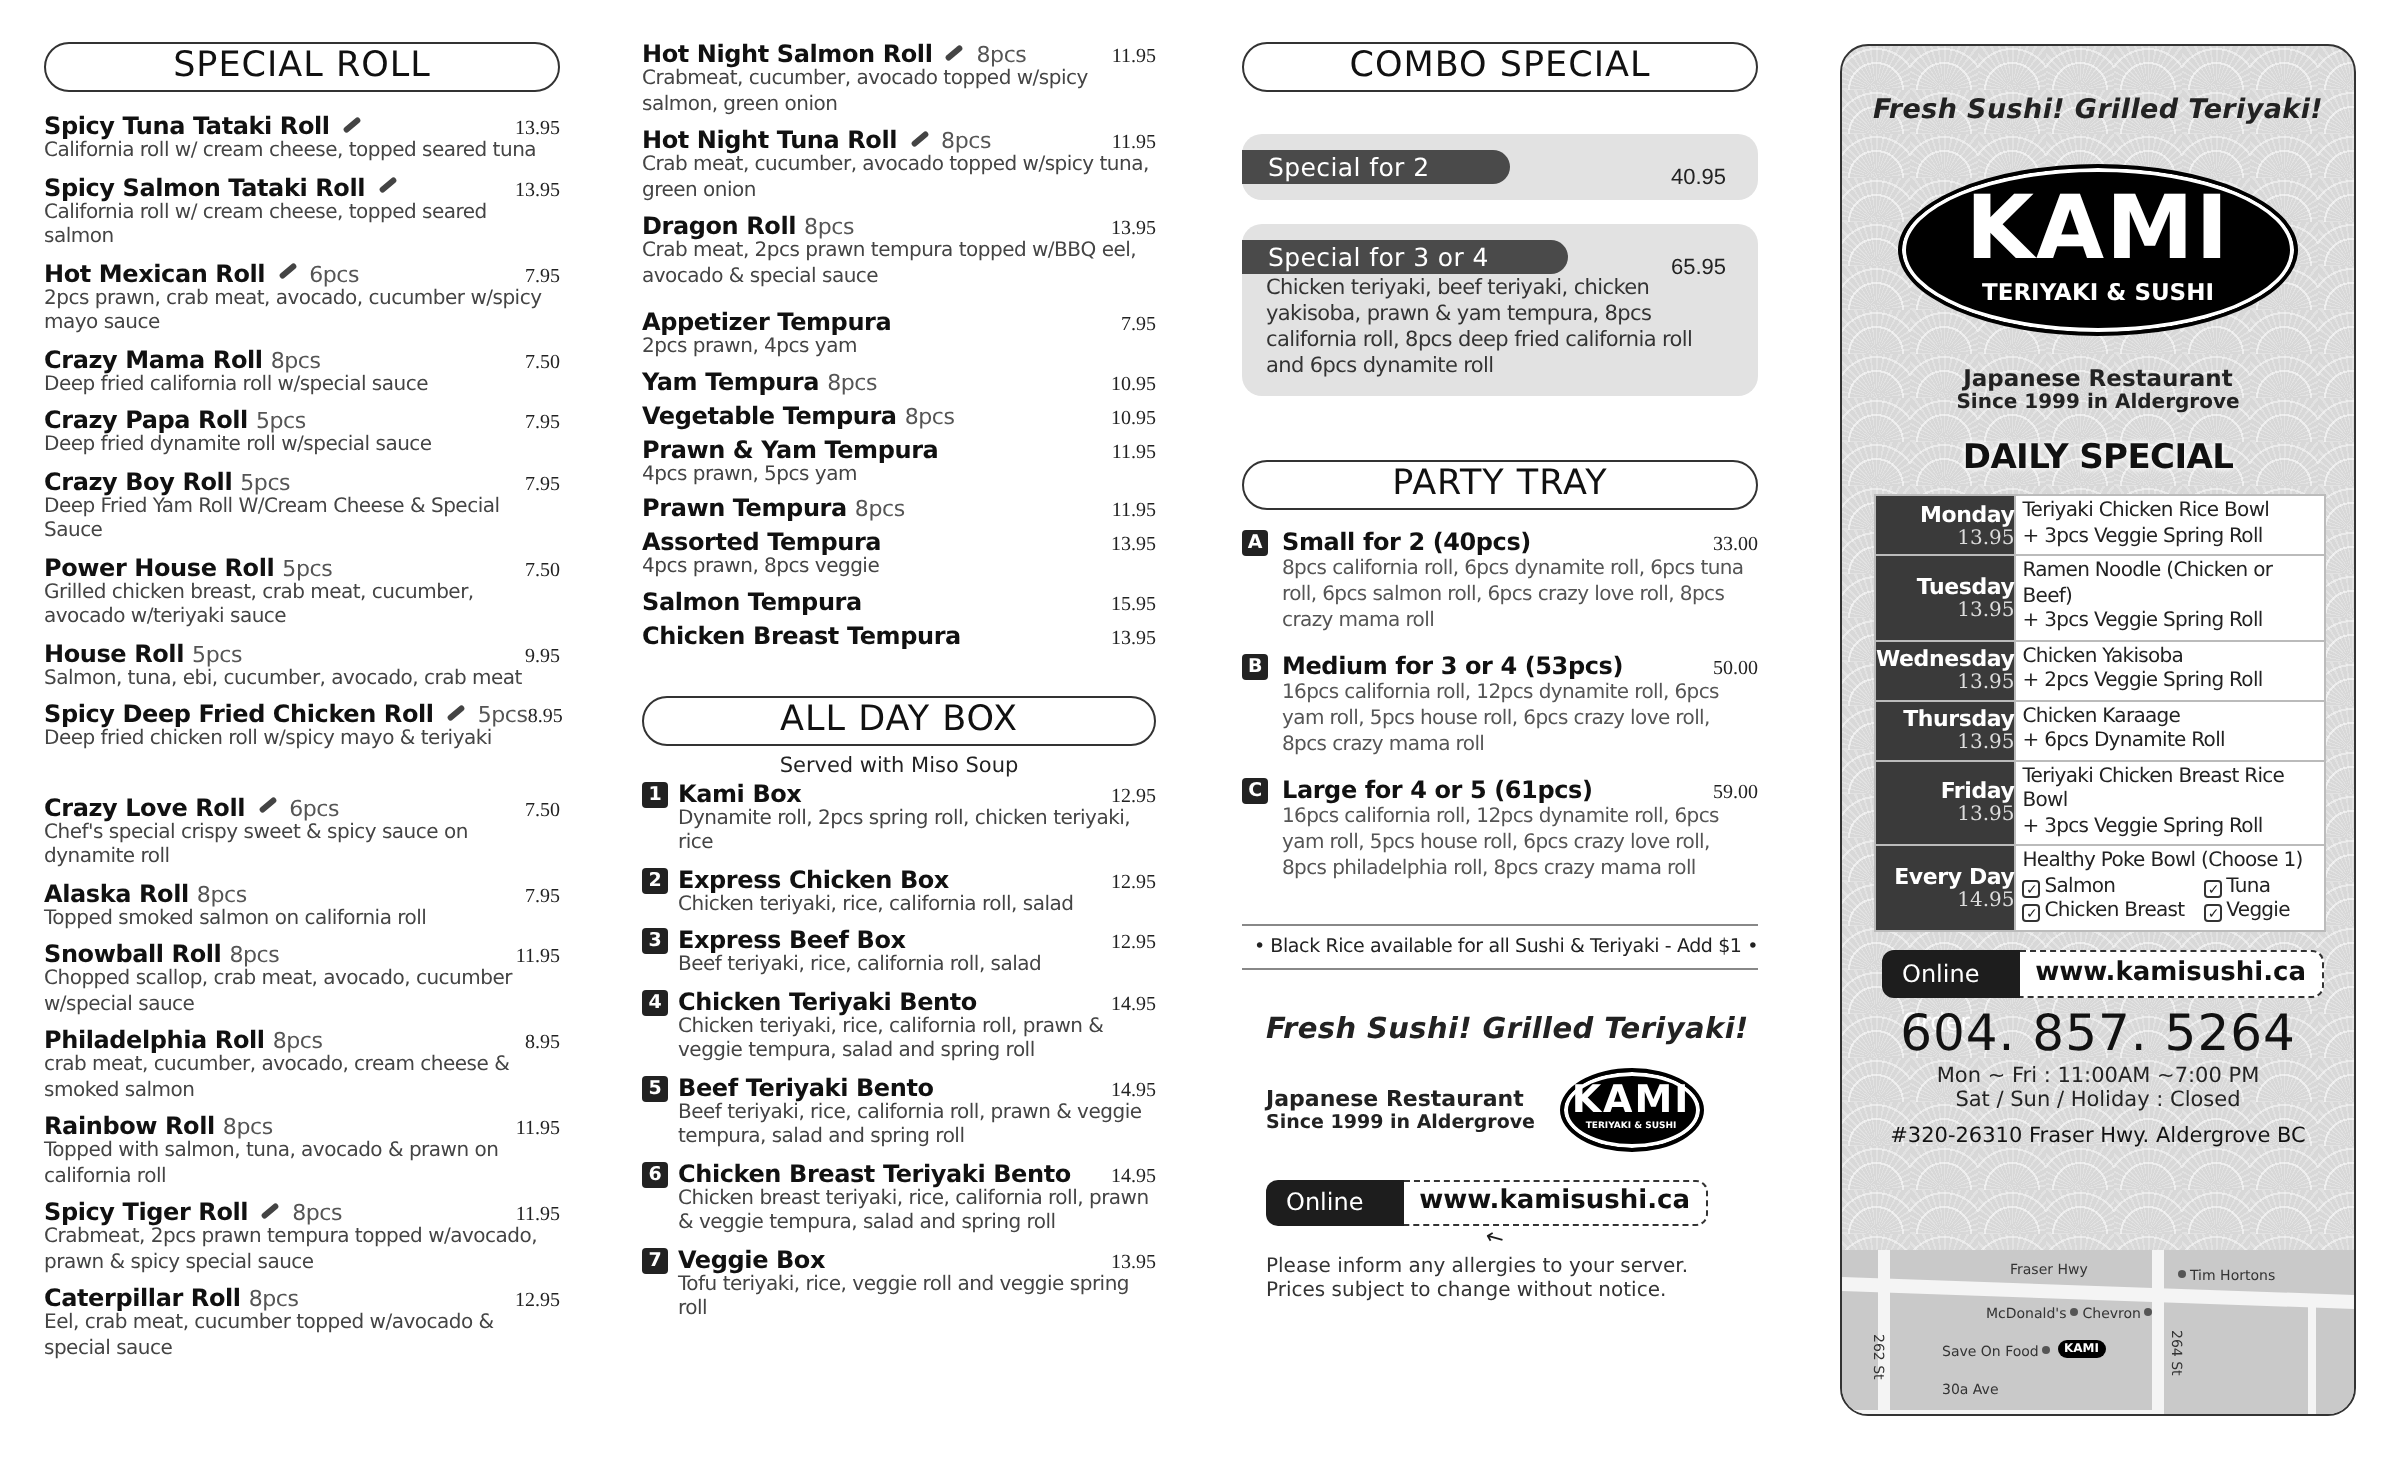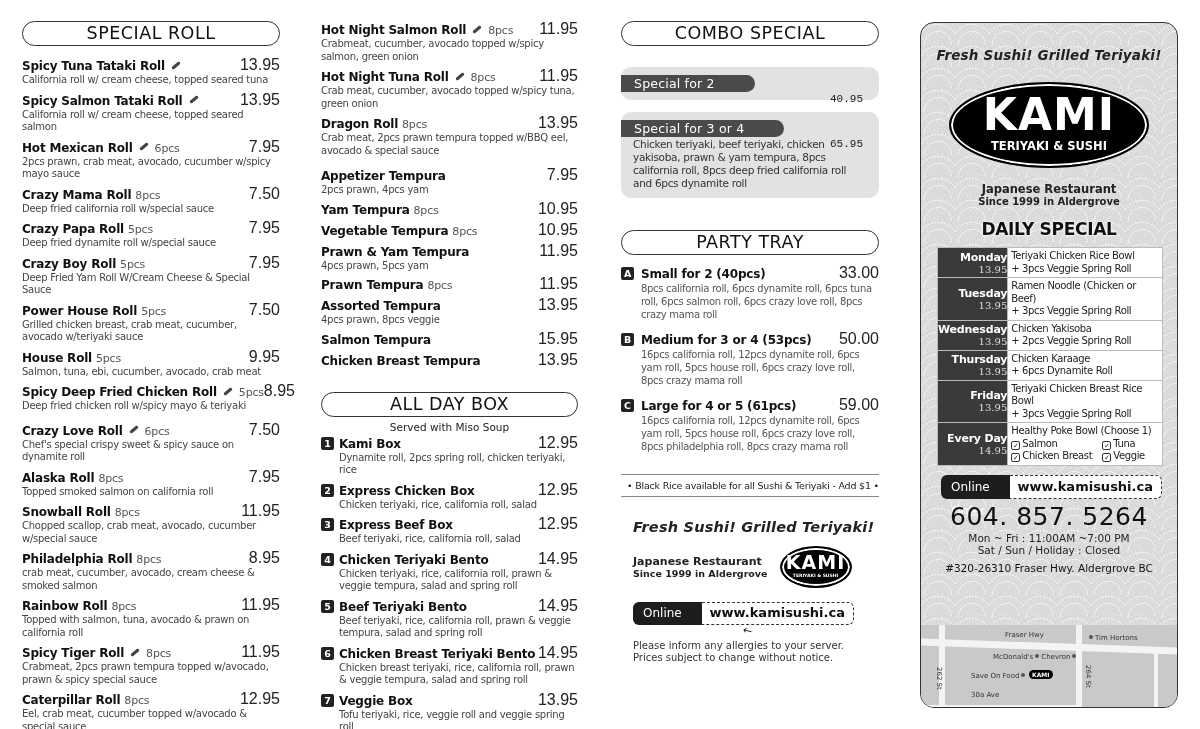--- a/index.html
+++ b/index.html
@@ -21,21 +21,21 @@
     font-size: 17.5px;
     letter-spacing: 0.5px;
     line-height: 23px;
     color: #111;
   }
 
   .item { position: relative; }
   .item-row { display: flex; justify-content: space-between; align-items: baseline; }
   .item-name { font-weight: bold; font-size: 12px; color: #111; letter-spacing: -0.2px; white-space: nowrap; }
   .item-pcs { font-weight: normal; font-size: 11px; color: #555; margin-left: 4px; }
-  .item-price { font-family: Liberation Sans, sans-serif; font-size: 16px; color: #222; }
+  .item-price { font-family: Liberation Serif, serif; font-size: 10px; color: #222; }
   .item-desc { font-size: 10px; color: #444; line-height: 12.5px; letter-spacing: -0.25px; }
 
   .pepper {
     display: inline-block; width: 10px; height: 3px; background: #444;
     border-radius: 2px; transform: rotate(-40deg); margin: 0 2px 3px 6px; vertical-align: middle;
   }
 
   .badge {
     display: inline-block; width: 13px; height: 13px; background: #222; color: #fff;
     font-size: 9.5px; font-weight: bold; text-align: center; line-height: 13px;
@@ -44,21 +44,21 @@
 
   .combo-box {
     background: #e2e2e2; border-radius: 10px; position: relative;
     padding: 6px 12px 8px 12px;
   }
   .combo-tag {
     display: inline-block; background: #4a4a4a; color: #fff; font-size: 12.5px;
     padding: 1px 40px 1px 13px; margin-left: -12px; border-radius: 0 10px 10px 0;
     letter-spacing: 0.2px;
   }
-  .combo-price { position: absolute; right: 16px; top: 26px; font-family: Liberation Mono, monospace; font-size: 11px; color: #222; }
+  .combo-price { position: absolute; right: 16px; top: 16px; font-family: Liberation Sans, sans-serif; font-size: 11px; color: #222; }
   .combo-desc { font-size: 10.5px; color: #333; line-height: 13px; letter-spacing: -0.3px; margin-top: 1px; }
 
   .tray-desc { font-size: 10px; color: #555; line-height: 13px; margin-left: 20px; letter-spacing: -0.3px; }
 
   .slogan { font-style: italic; font-weight: bold; font-size: 14px; color: #222; letter-spacing: 0.2px; }
 
   .logo-oval {
     background: #000; border-radius: 50%; color: #fff; text-align: center;
     border: 2px solid #000; box-shadow: inset 0 0 0 2px #fff, inset 0 0 0 3px #000;
   }
@@ -145,21 +145,21 @@
         </div>
         <div class="item-desc">Grilled chicken breast, crab meat, cucumber, avocado w/teriyaki sauce</div>
       </div>
       <div class="item" style="margin-bottom: 4px;">
         <div class="item-row">
           <span class="item-name"><span>House Roll</span><span class="item-pcs">5pcs</span></span>
           <span class="item-price">9.95</span>
         </div>
         <div class="item-desc">Salmon, tuna, ebi, cucumber, avocado, crab meat</div>
       </div>
-      <div class="item" style="margin-bottom: 8px;">
+      <div class="item" style="margin-bottom: 20px;">
         <div class="item-row">
           <span class="item-name"><span>Spicy Deep Fried Chicken Roll</span><span class="pepper"></span><span class="item-pcs">5pcs</span></span>
           <span class="item-price">8.95</span>
         </div>
         <div class="item-desc">Deep fried chicken roll w/spicy mayo &amp; teriyaki</div>
       </div>
       <div class="item" style="margin-bottom: 4px;">
         <div class="item-row">
           <span class="item-name"><span>Crazy Love Roll</span><span class="pepper"></span><span class="item-pcs">6pcs</span></span>
           <span class="item-price">7.50</span>

